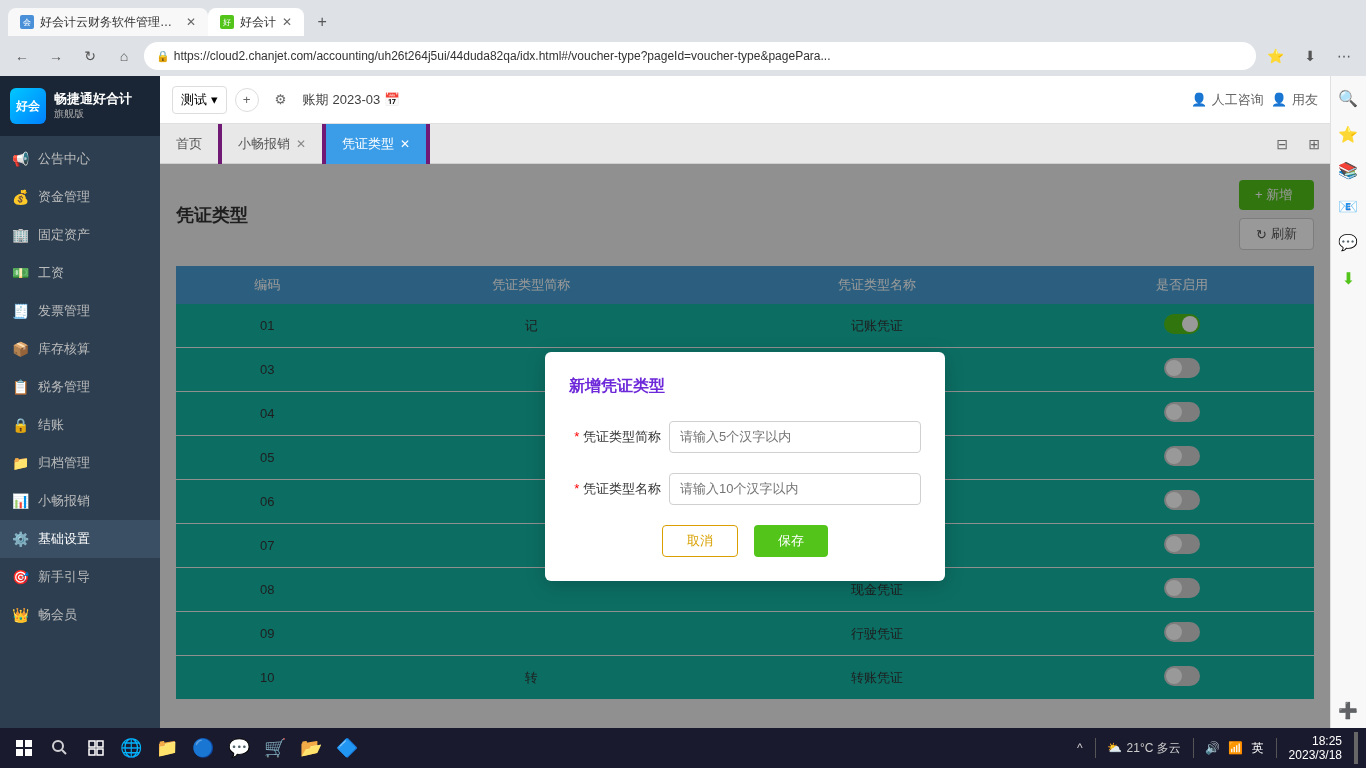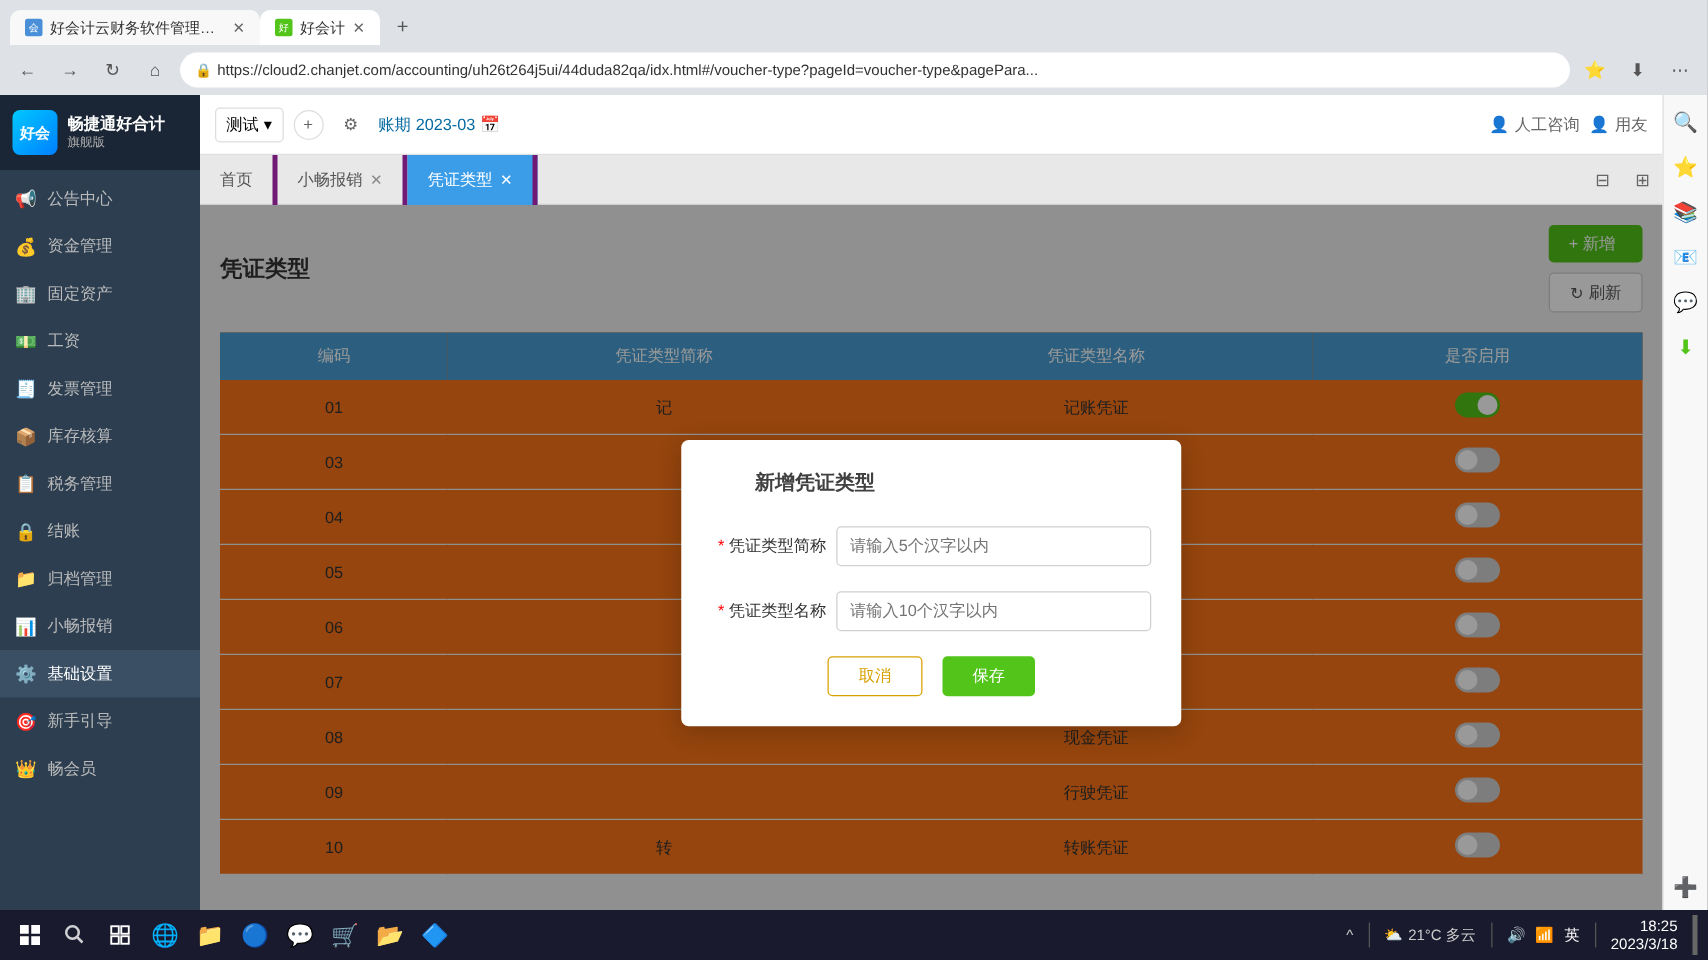--- a/index.html
+++ b/index.html
@@ -36,21 +36,21 @@
     .sidebar-item.active { color: white; background: #3a4f63; }
     .sidebar-item .item-icon { width: 18px; height: 18px; display: flex; align-items: center; justify-content: center; font-size: 14px; }
     .sidebar-bottom { padding: 8px 12px; border-top: 1px solid #3a4f63; }
     .cancel-fixed { display: flex; align-items: center; gap: 4px; color: #999; font-size: 12px; cursor: pointer; }
 
     
     .top-bar { background: #fff; border-bottom: 1px solid #e0e0e0; display: flex; align-items: center; padding: 0 12px; height: 48px; gap: 8px; }
     .workspace-selector { display: flex; align-items: center; gap: 4px; padding: 4px 8px; border: 1px solid #ddd; border-radius: 4px; cursor: pointer; font-size: 13px; }
     .add-btn { width: 24px; height: 24px; border-radius: 50%; border: 1px solid #ddd; background: white; cursor: pointer; display: flex; align-items: center; justify-content: center; color: #666; }
     .settings-btn { width: 28px; height: 28px; border: none; background: transparent; cursor: pointer; color: #666; display: flex; align-items: center; justify-content: center; }
-    .period-info { display: flex; align-items: center; gap: 4px; font-size: 13px; color: #0369a1; }
+    .period-info { display: flex; align-items: center; gap: 4px; font-size: 13px; color: #404040; }
     .spacer { flex: 1; }
     .consultation-btn { display: flex; align-items: center; gap: 4px; color: #666; font-size: 13px; cursor: pointer; }
     .user-info { display: flex; align-items: center; gap: 4px; color: #666; font-size: 13px; cursor: pointer; }
 
     
     .content-area { flex: 1; display: flex; flex-direction: column; background: #f0f0f0; overflow: hidden; }
     .tab-nav { display: flex; align-items: center; background: #e8e8e8; border-bottom: 1px solid #d0d0d0; height: 40px; padding-left: 0; }
     .content-tab { display: flex; align-items: center; padding: 0 16px; height: 40px; cursor: pointer; font-size: 13px; color: #555; gap: 6px; border-right: 4px solid #701a75; }
     .content-tab.active { background: #3b9de8; color: white; }
     .content-tab .tab-close-btn { color: #888; font-size: 12px; cursor: pointer; }
@@ -60,42 +60,42 @@
 
     
     .main-content { flex: 1; padding: 16px; overflow-y: auto; position: relative; }
     .page-header { display: flex; align-items: center; justify-content: space-between; margin-bottom: 16px; }
     .page-title { font-size: 18px; font-weight: bold; color: #333; }
     .header-actions { display: flex; gap: 8px; flex-direction: column; }
     .btn-primary { background: #52c41a; color: white; border: none; padding: 6px 16px; border-radius: 4px; cursor: pointer; font-size: 13px; display: flex; align-items: center; gap: 4px; }
     .btn-secondary { background: white; color: #555; border: 1px solid #d0d0d0; padding: 6px 16px; border-radius: 4px; cursor: pointer; font-size: 13px; display: flex; align-items: center; gap: 4px; }
 
     
-    .data-table { width: 100%; border-collapse: collapse; background: #f97316; }
+    .data-table { width: 100%; border-collapse: collapse; background: #14b8a6; }
     .data-table thead tr { background: #4a9fd4; color: white; }
     .data-table thead th { padding: 10px 16px; font-size: 13px; font-weight: normal; text-align: center; }
     .data-table tbody tr { border-bottom: 1px solid #f0f0f0; }
     .data-table tbody td { padding: 10px 16px; font-size: 13px; color: #333; text-align: center; }
 
     
     .toggle { width: 36px; height: 20px; border-radius: 10px; background: #d0d0d0; position: relative; cursor: pointer; display: inline-block; }
     .toggle.on { background: #52c41a; }
     .toggle::after { content: ''; position: absolute; width: 16px; height: 16px; background: white; border-radius: 50%; top: 2px; left: 2px; transition: left 0.2s; }
     .toggle.on::after { left: 18px; }
 
     
     .right-panel { width: 36px; background: #f8f8f8; border-left: 1px solid #e0e0e0; display: flex; flex-direction: column; align-items: center; gap: 8px; padding: 8px 0; }
     .right-panel-btn { width: 28px; height: 28px; border: none; background: transparent; cursor: pointer; color: #555; display: flex; align-items: center; justify-content: center; font-size: 16px; border-radius: 4px; }
 
     
     .modal-backdrop { position: absolute; top: 0; left: 0; right: 0; bottom: 0; background: rgba(0,0,0,0.4); z-index: 100; display: flex; align-items: center; justify-content: center; }
 
     
     .dialog { background: white; border-radius: 6px; width: 400px; padding: 24px; box-shadow: 0 4px 20px rgba(0,0,0,0.2); }
-    .dialog-title { font-size: 16px; font-weight: bold; color: #404040; margin-bottom: 24px; margin-left: 35px; }
+    .dialog-title { font-size: 16px; font-weight: bold; color: #6d28d9; margin-bottom: 24px; }
     .form-row { display: flex; align-items: center; margin-bottom: 20px; }
     .form-label { width: 100px; font-size: 13px; color: #333; text-align: right; padding-right: 8px; }
     .form-label::before { content: '* '; color: red; }
     .form-input { flex: 1; height: 32px; border: 1px solid #d0d0d0; border-radius: 4px; padding: 0 10px; font-size: 13px; color: #999; outline: none; }
     .dialog-footer { display: flex; justify-content: center; gap: 16px; margin-top: 8px; }
     .btn-cancel { background: white; color: #555; border: 1px solid #d9a000; padding: 6px 24px; border-radius: 4px; cursor: pointer; font-size: 13px; color: #d9a000; }
     .btn-save { background: #52c41a; color: white; border: none; padding: 6px 24px; border-radius: 4px; cursor: pointer; font-size: 13px; }
 
     
     .taskbar { height: 40px; background: #1a1a2e; display: flex; align-items: center; padding: 0 8px; gap: 4px; position: fixed; bottom: 0; width: 1366px; z-index: 1000; }

